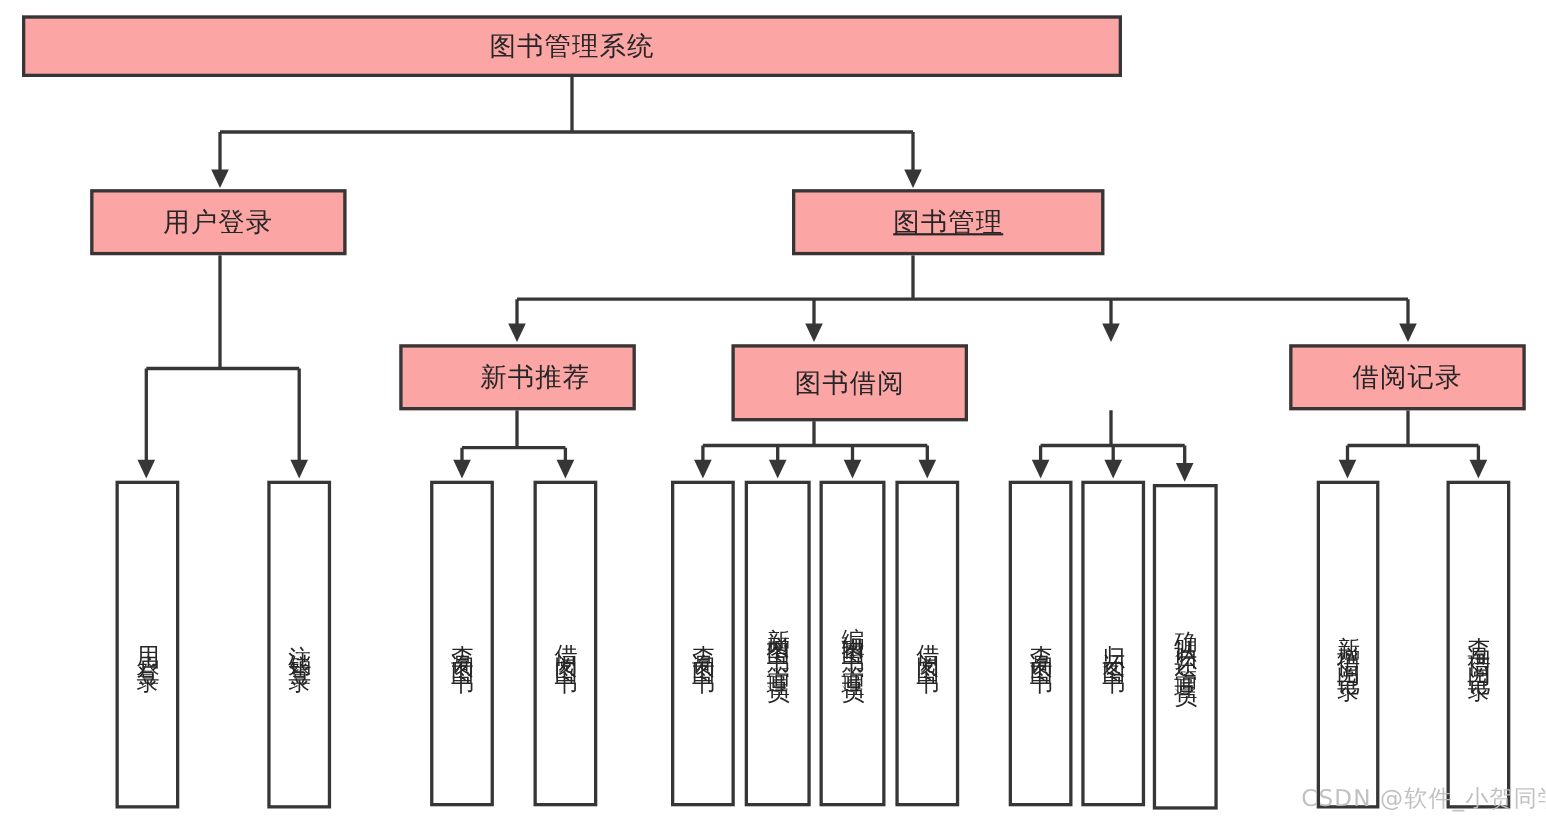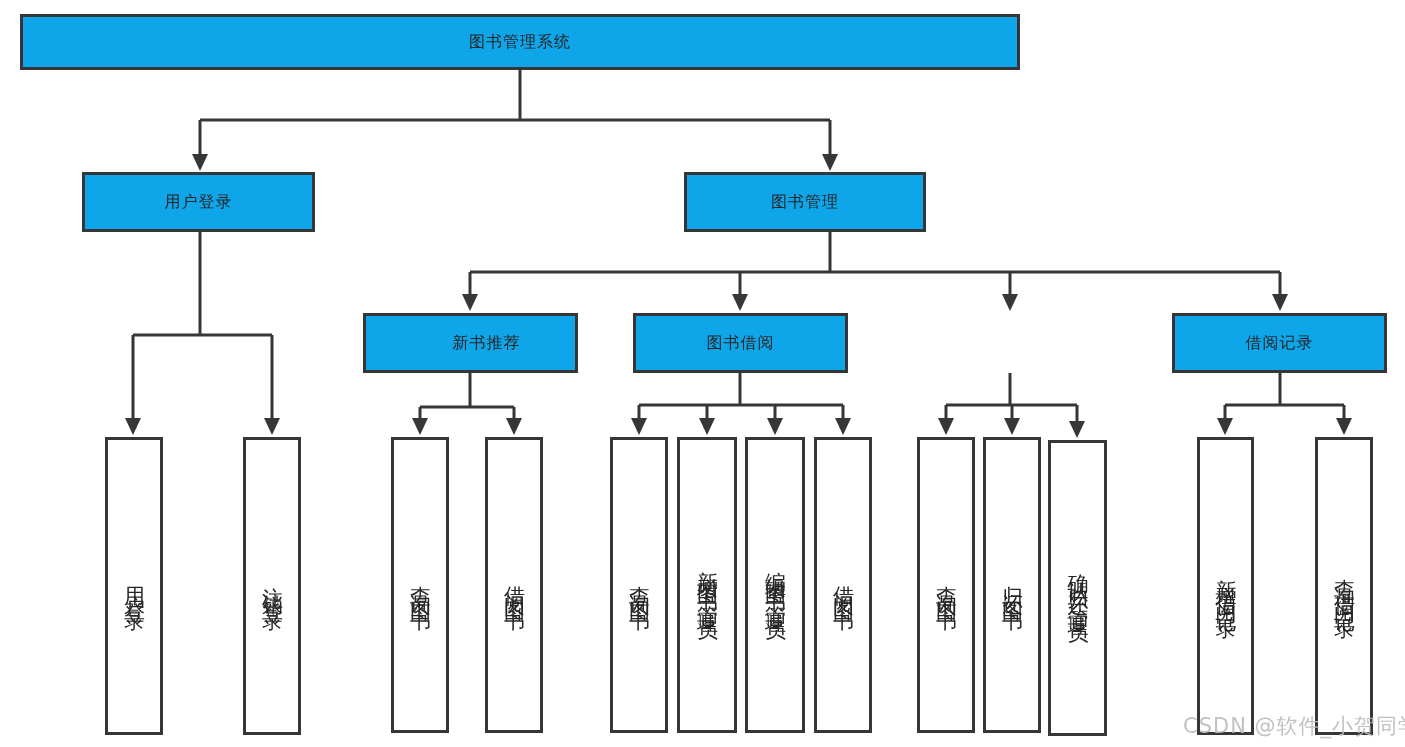--- a/index.html
+++ b/index.html
@@ -18,25 +18,25 @@
   #wires {
     position: absolute;
     left: 0; top: 0;
     width: 1405px; height: 747px;
     z-index: 1;
   }
   .hbox {
     position: absolute;
     box-sizing: border-box;
     border: 3px solid #363636;
-    background: #0ea5e9;
+    background: #fca5a5;
     display: flex;
     align-items: center;
     justify-content: center;
-    font-size: 16px;
+    font-size: 24px;
     color: #262626;
     letter-spacing: 1px;
     z-index: 2;
   }
   .vbox {
     position: absolute;
     box-sizing: border-box;
     border: 3px solid #363636;
     background: #ffffff;
     display: flex;
@@ -135,28 +135,28 @@
     </g>
   </svg>
 
   <div class="hbox" style="left:20px; top:14px; width:1000px; height:56px;">
     <span>图书管理系统</span>
   </div>
 
   <div class="hbox" style="left:82px; top:172px; width:233px; height:60px;">
     <span>用户登录</span>
   </div>
-  <div class="hbox" style="left:684px; top:172px; width:242px; height:60px;">
+  <div class="hbox" style="left:720px; top:172px; width:284px; height:60px;text-decoration:underline;">
     <span>图书管理</span>
   </div>
 
   <div class="hbox" style="left:363px; top:313px; width:215px; height:60px;padding-left:32px;">
     <span>新书推荐</span>
   </div>
-  <div class="hbox" style="left:633px; top:313px; width:215px; height:60px;">
+  <div class="hbox" style="left:665px; top:313px; width:215px; height:70px;">
     <span>图书借阅</span>
   </div>
   <div class="hbox" style="left:1172px; top:313px; width:215px; height:60px;">
     <span>借阅记录</span>
   </div>
 
   <div class="vbox" style="left:105px; top:437px; width:58px; height:298px;">
     <span class="vtext">用户登录</span>
   </div>
   <div class="vbox" style="left:243px; top:437px; width:58px; height:298px;">

